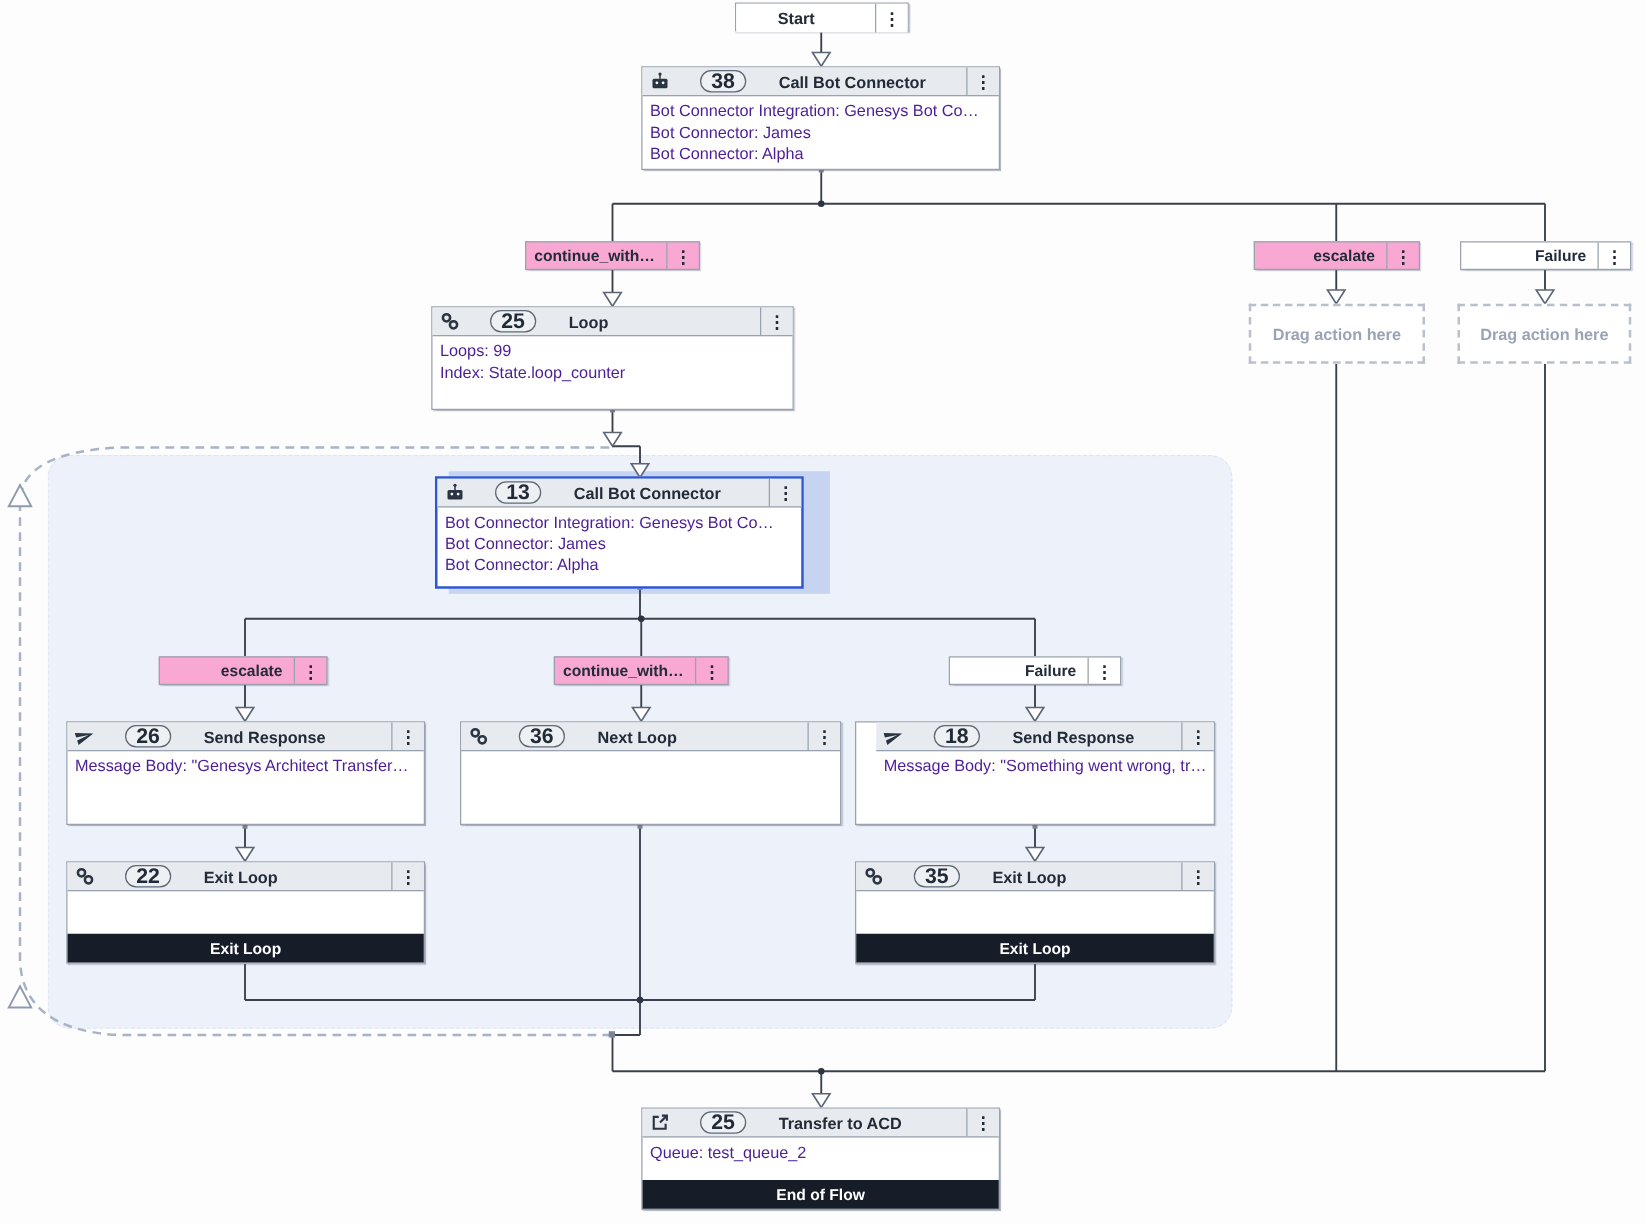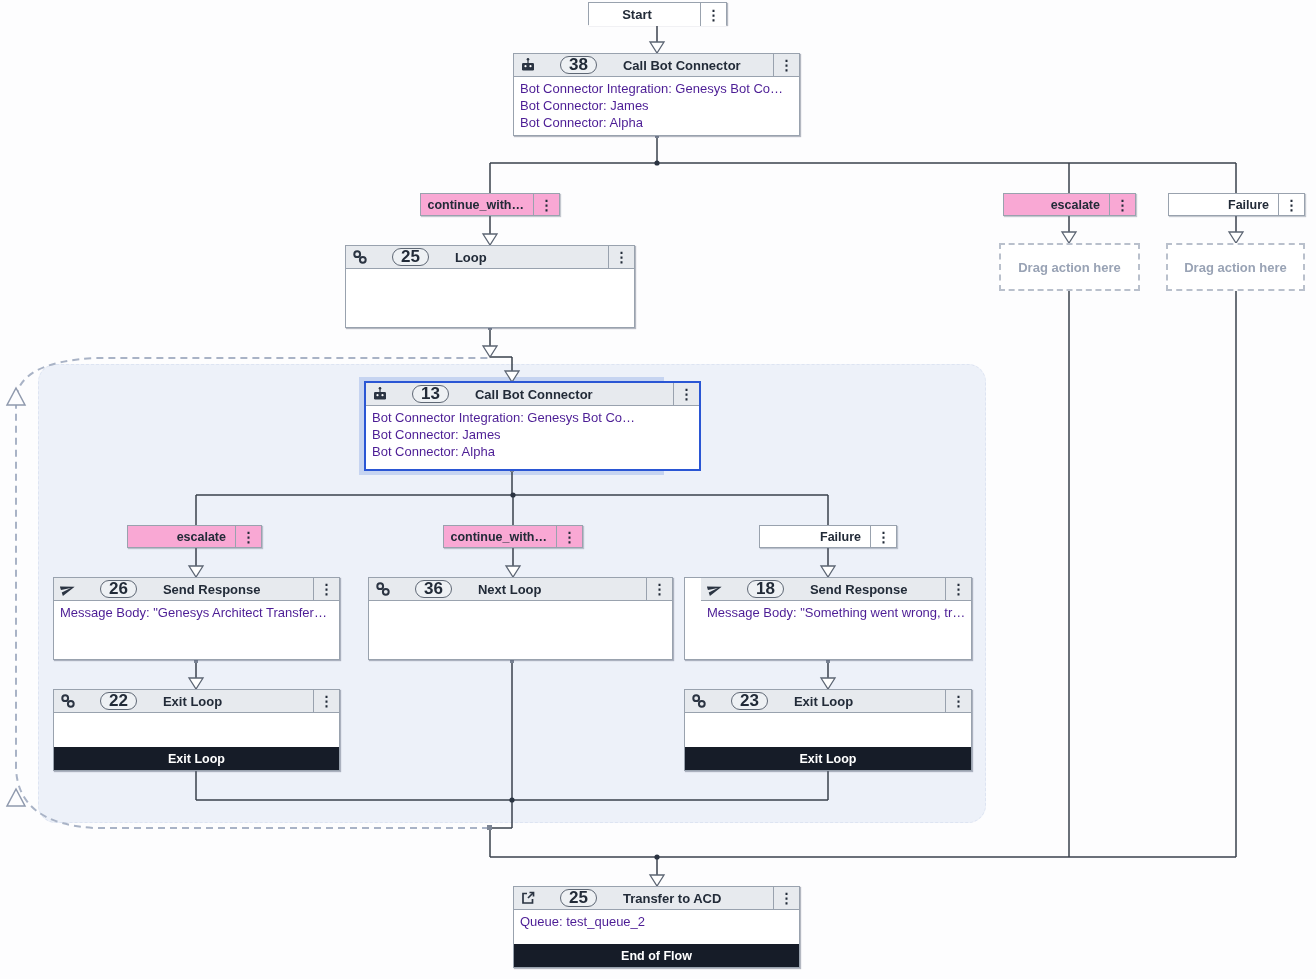--- a/index.html
+++ b/index.html
@@ -196,23 +196,27 @@
       <span class="icon">
         <svg width="16" height="16" viewBox="0 0 16 16" fill="none" stroke="#2b3442" stroke-width="2">
             <circle cx="5.2" cy="5.2" r="2.9"></circle>
             <circle cx="10.8" cy="10.8" r="2.9"></circle>
           </svg>
       </span>
       <span class="badge">25</span>
       <span class="title">Loop</span>
       <span class="kebab">⋮</span>
     </div>
-  </div>
-
-  <div class="node selected" style="left:364px;top:381px;width:337px;height:90px;">
+    <div class="node-body">
+      <div>Loops: 99</div>
+      <div>Index: State.loop_counter</div>
+    </div>
+  </div>
+
+  <div class="node selected" style="left:348px;top:381px;width:295px;height:90px;">
     <div class="node-header">
       <span class="icon">
         <svg width="16" height="16" viewBox="0 0 16 16">
             <g fill="#2b3442">
               <circle cx="8" cy="2.2" r="1.3"></circle>
               <rect x="7.4" y="3" width="1.2" height="3"></rect>
               <rect x="2" y="6" width="12" height="7.5" rx="1.2"></rect>
             </g>
             <circle cx="5.5" cy="9.2" r="1.1" fill="#fff"></circle>
             <circle cx="10.5" cy="9.2" r="1.1" fill="#fff"></circle>
@@ -304,21 +308,21 @@
   </div>
 
   <div class="node" style="left:684px;top:689px;width:288px;height:82px;">
     <div class="node-header">
       <span class="icon">
         <svg width="16" height="16" viewBox="0 0 16 16" fill="none" stroke="#2b3442" stroke-width="2">
             <circle cx="5.2" cy="5.2" r="2.9"></circle>
             <circle cx="10.8" cy="10.8" r="2.9"></circle>
           </svg>
       </span>
-      <span class="badge">23</span>
+      <span class="badge">35</span>
       <span class="title">Exit Loop</span>
       <span class="kebab">⋮</span>
     </div>
     <div class="footer-bar">Exit Loop</div>
   </div>
 
   <div class="node" style="left:513px;top:886px;width:287px;height:82px;">
     <div class="node-header">
       <span class="icon">
         <svg width="16" height="16" viewBox="0 0 16 16" fill="none" stroke="#2b3442" stroke-width="1.7">

